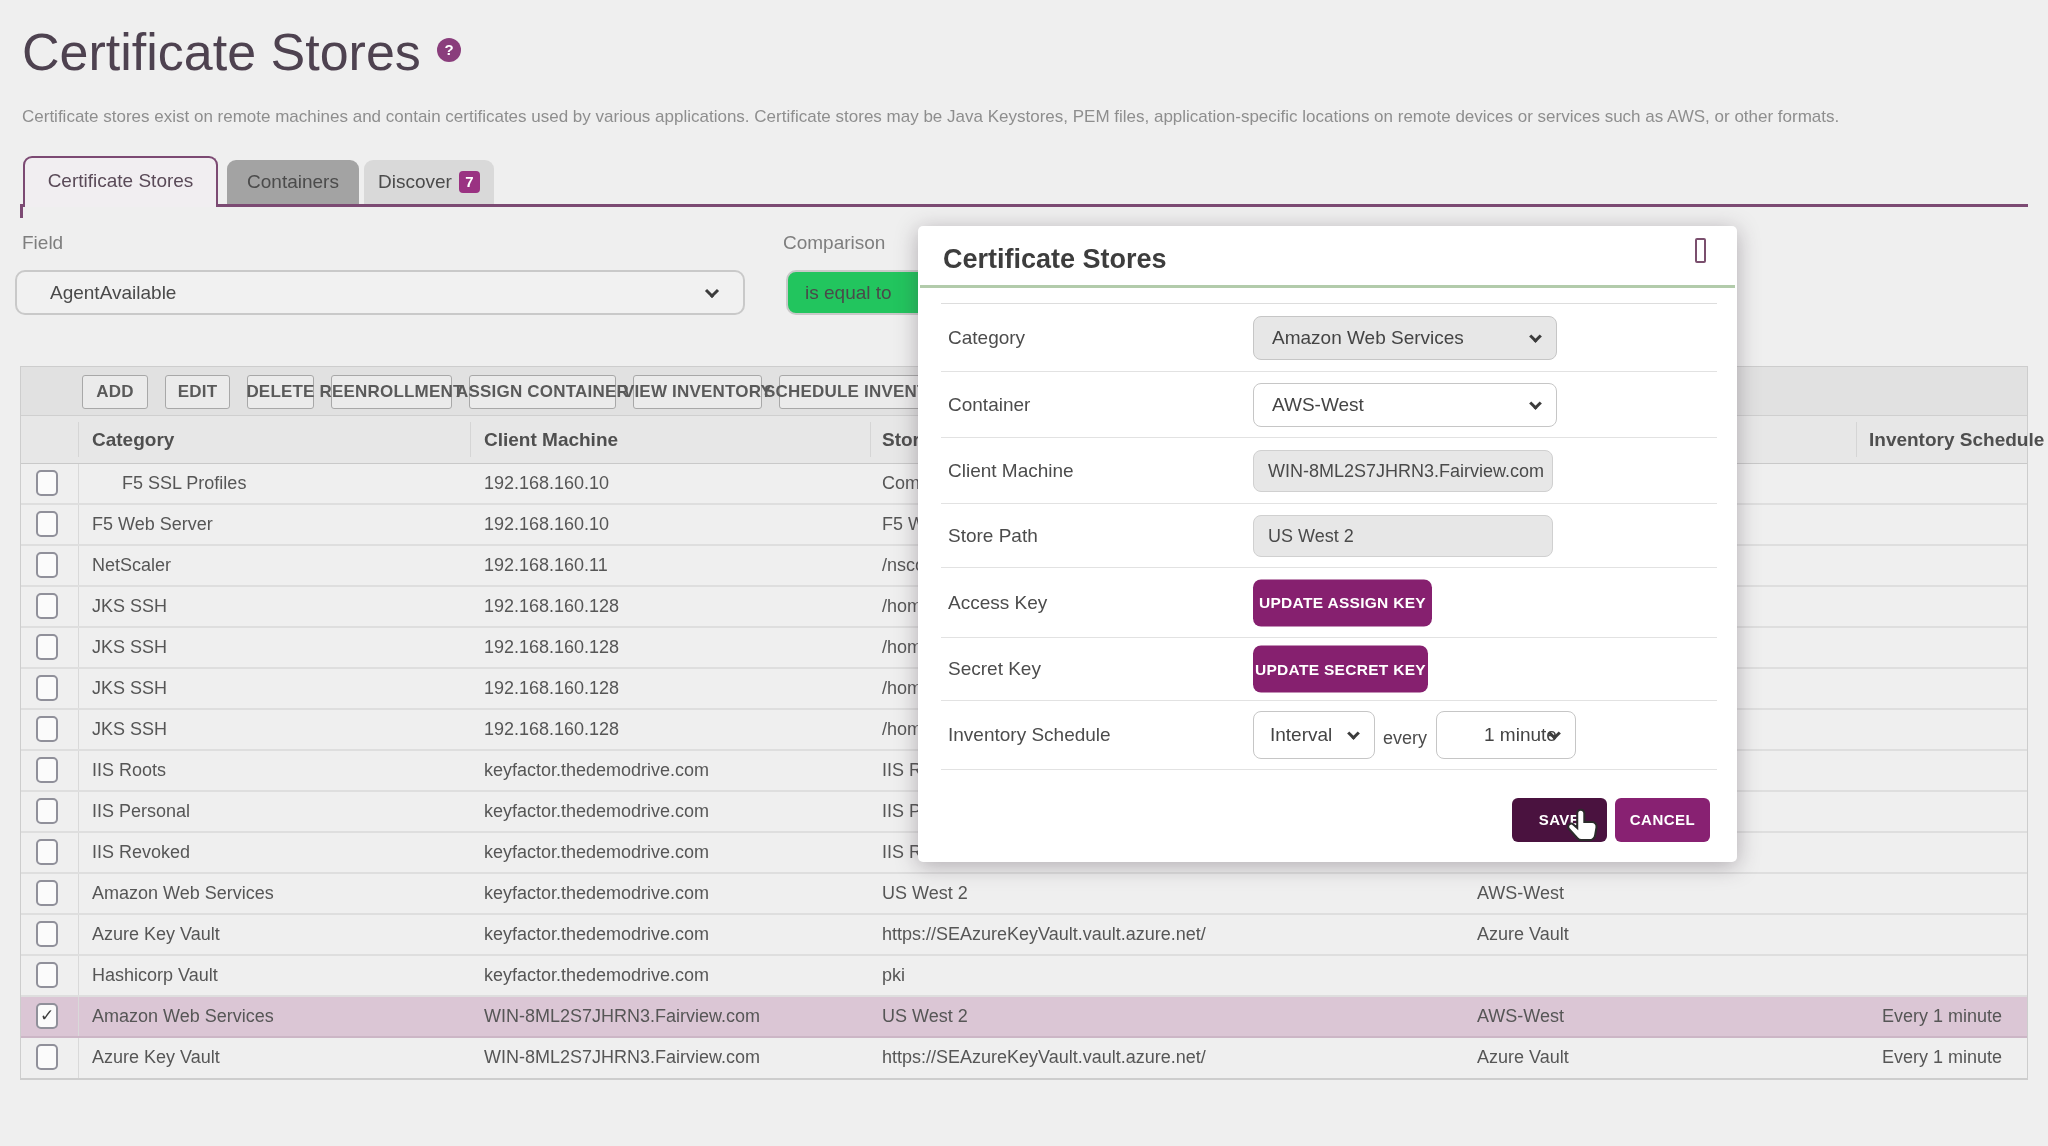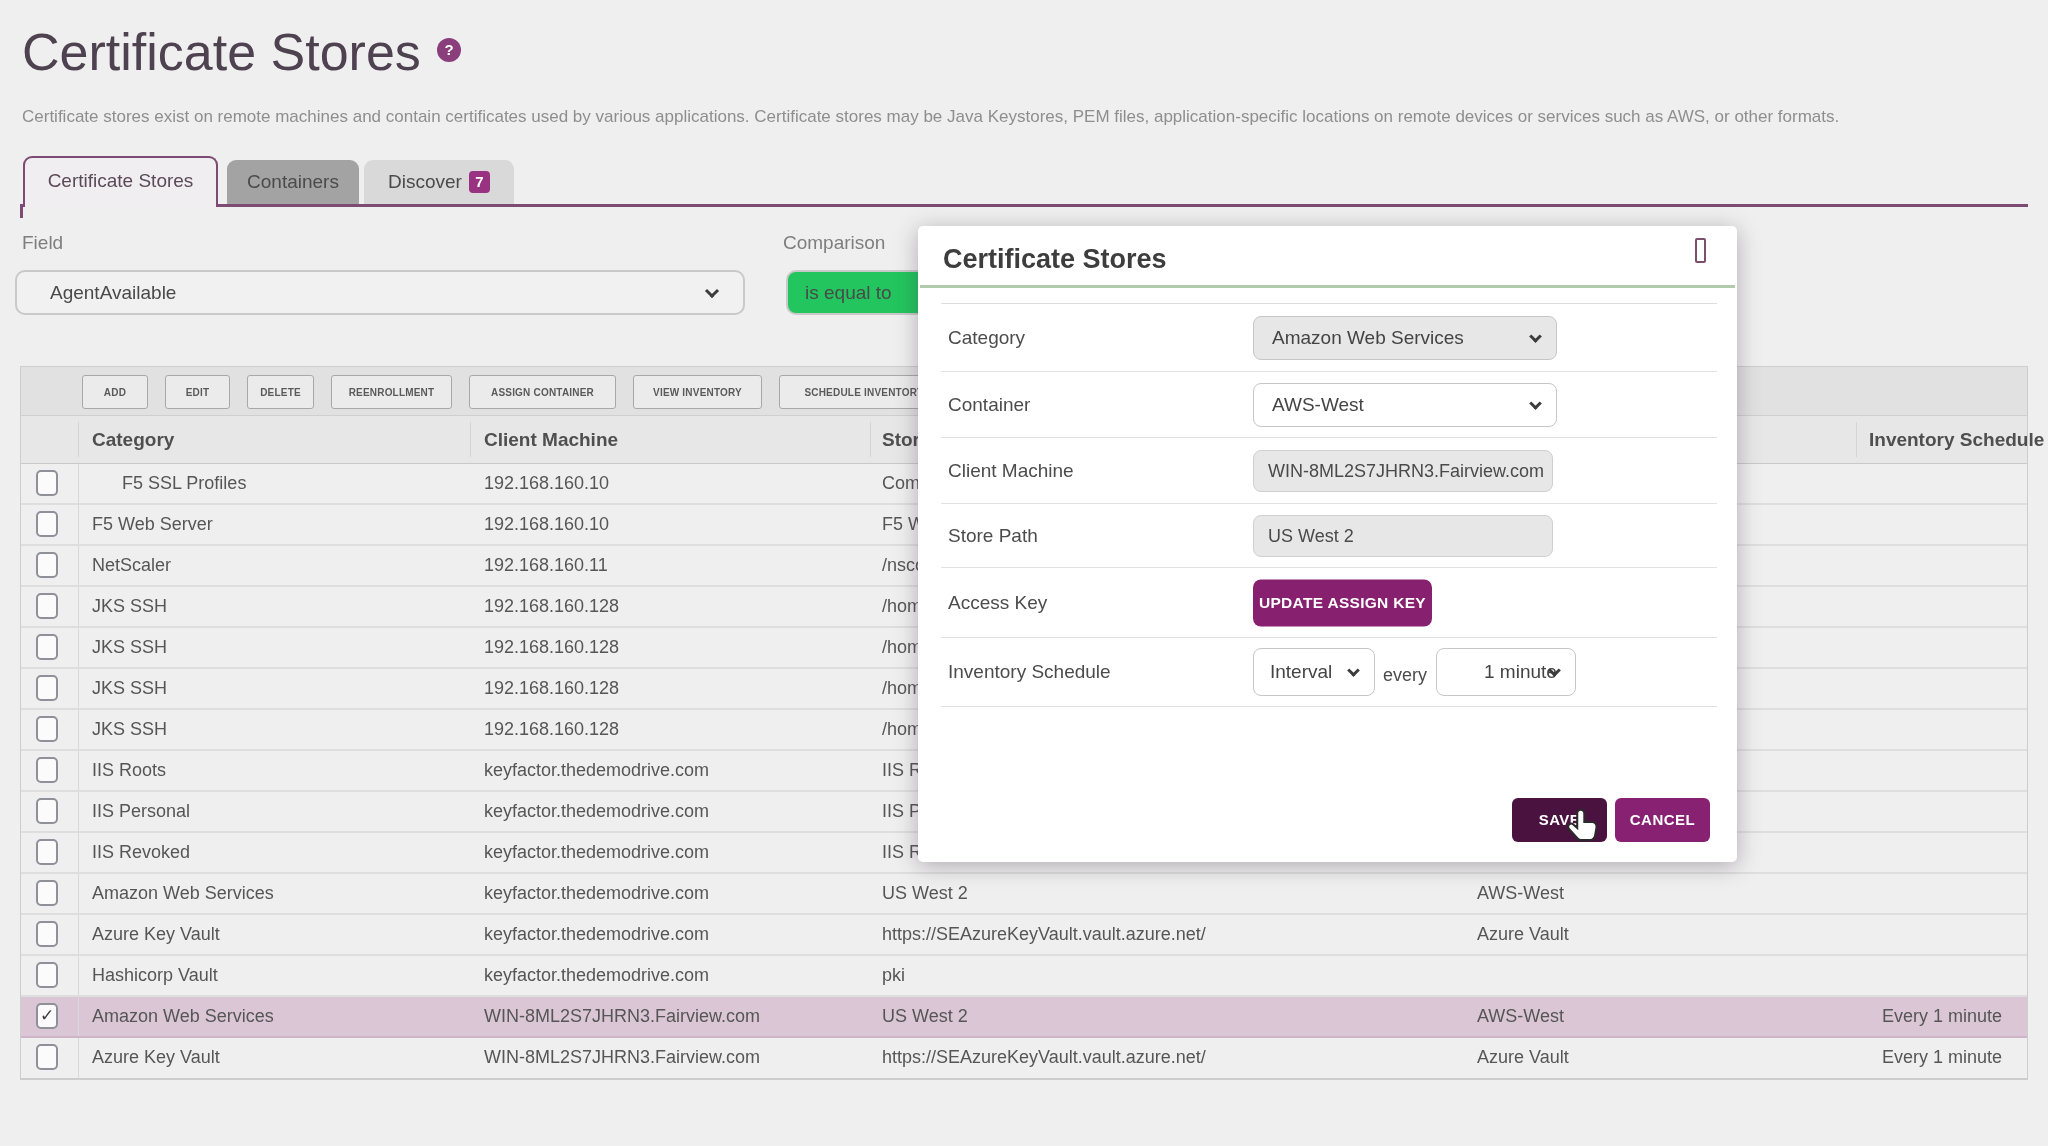--- a/index.html
+++ b/index.html
@@ -9,38 +9,38 @@
 
 .page-title { position:absolute; left:22px; top:22px; font-size:52px; font-weight:300; letter-spacing:0; color:#4e4250; }
 .help-icon { position:absolute; left:437px; top:38px; width:24px; height:24px; border-radius:50%; background:#8a3e7c; color:#fff; font-size:15px; font-weight:bold; text-align:center; line-height:24px; }
 .page-desc { position:absolute; left:22px; top:107px; font-size:17px; color:#8e8e8e; white-space:nowrap; }
 
 
 .tab-line { position:absolute; left:20px; top:204px; width:2008px; height:3px; background:#7c4a73; }
 .tab { position:absolute; border-radius:9px 9px 0 0; text-align:center; font-size:19px; }
 .tab-active { left:23px; top:156px; width:195px; height:51px; background:#f1eef1; border:2px solid #7c4a73; border-bottom:none; color:#5a4a58; line-height:46px; z-index:2; }
 .tab-containers { left:227px; top:160px; width:132px; height:44px; background:#a3a3a3; color:#4b4b4b; line-height:44px; }
-.tab-discover { left:364px; top:160px; width:150px; height:44px; background:#d9d9d9; color:#4b4b4b; line-height:44px; }
+.tab-discover { left:364px; top:160px; width:130px; height:44px; background:#d9d9d9; color:#4b4b4b; line-height:44px; }
 .tab-badge { display:inline-block; width:21px; height:22px; background:#9a3282; color:#fff; border-radius:4px; font-size:15px; font-weight:bold; line-height:22px; margin-left:7px; vertical-align:1px; }
 
 
 .filter-label { position:absolute; font-size:19px; color:#7e7e7e; }
 .lbl-field { left:22px; top:232px; }
 .lbl-comparison { left:783px; top:232px; }
 .fselect { position:absolute; top:270px; height:45px; border:2px solid #c9c9c9; border-radius:10px; background:#f1f1f1; font-size:19px; color:#4a4a4a; line-height:41px; }
 .fselect .txt { padding-left:33px; }
 .sel-field { left:15px; width:730px; }
 .sel-comparison { left:786px; width:240px; background:#22c55e; }
 .sel-comparison .txt { padding-left:17px; }
 .chev { position:absolute; right:26px; top:14px; width:10px; height:10px; border-right:3px solid #3c3c3c; border-bottom:3px solid #3c3c3c; transform:rotate(45deg); }
 
 
 .table { position:absolute; left:20px; top:366px; width:2008px; border:1px solid #cdcdcd; background:#efefef; }
 .toolbar { height:49px; background:#e1e1e1; border-bottom:1px solid #cfcfcf; display:flex; gap:17px; padding-left:61px; padding-top:8px; }
-.tbtn { height:34px; background:#ebebeb; border:1px solid #a8a8a8; border-radius:3px; font-size:10px; font-weight:bold; letter-spacing:0.2px; color:#5a5a5a; display:flex; align-items:center; justify-content:center; white-space:nowrap; }
+.tbtn { height:34px; background:#ebebeb; border:1px solid #a8a8a8; border-radius:3px; font-size:17px; font-weight:bold; letter-spacing:0.2px; color:#5a5a5a; display:flex; align-items:center; justify-content:center; white-space:nowrap; }
 .thead { position:relative; height:48px; background:#e7e7e7; border-bottom:1px solid #c9c9c9; }
 .thead .hcell { position:absolute; top:0; height:48px; line-height:48px; font-size:19px; font-weight:bold; color:#4f4f4f; white-space:nowrap; }
 .vsep { position:absolute; top:6px; bottom:6px; width:1px; background:#d5d5d5; }
 .trow { position:relative; height:41px; background:#efefef; border-bottom:2px solid #dedede; }
 .trow:last-child { border-bottom:1px solid #cdcdcd; }
 .trow.selected { background:#dbc6d5; border-bottom-color:#ccb6c6; }
 .trow .cell { position:absolute; top:0; height:39px; line-height:39px; font-size:18px; color:#565656; white-space:nowrap; }
 .cb-sep { position:absolute; left:57px; top:0; bottom:0; width:1px; background:#d9d9d9; }
 .checkbox { position:absolute; left:15px; top:6px; width:22px; height:26px; border:2px solid #90909a; border-radius:5px; background:#fbfbfb; font-size:17px; line-height:22px; text-align:center; color:#3c3c3c; }
 
@@ -259,20 +259,24 @@
         <div class="mctl minput">WIN-8ML2S7JHRN3.Fairview.com</div>
       </div>
       <div class="mrow" style="height: 64px;">
         <div class="mlabel">Store Path</div>
         <div class="mctl minput">US West 2</div>
       </div>
       <div class="mrow" style="height: 70px;">
         <div class="mlabel">Access Key</div>
         <div class="mctl mbtn btn-access">UPDATE ASSIGN KEY</div>
       </div>
+      <div class="mrow" style="height: 63px;">
+        <div class="mlabel">Secret Key</div>
+        <div class="mctl mbtn btn-secret">UPDATE SECRET KEY</div>
+      </div>
       <div class="mrow" style="height: 69px;">
         <div class="mlabel">Inventory Schedule</div>
         <div class="mctl sched">
           <div class="msel msel-white ssel1">
             <div class="txt">Interval</div>
             <div class="chev"></div>
           </div>
           <span class="every">every</span>
           <div class="msel msel-white ssel2">
             <div class="txt">1 minute</div>

